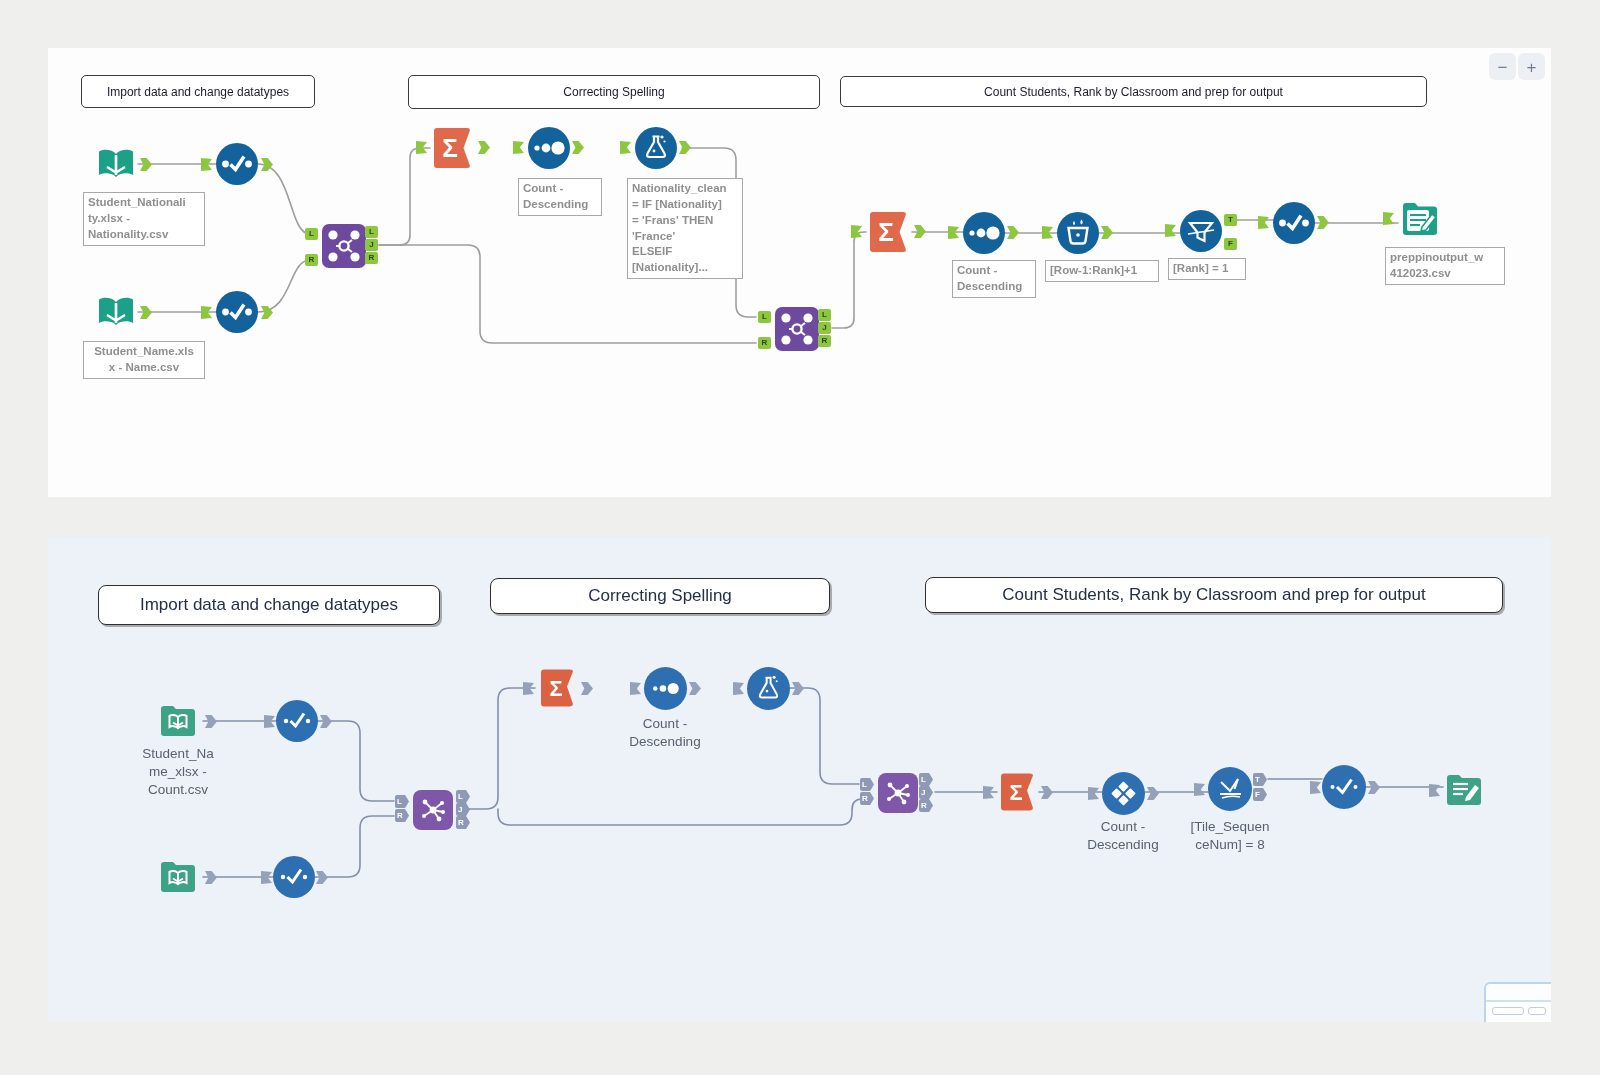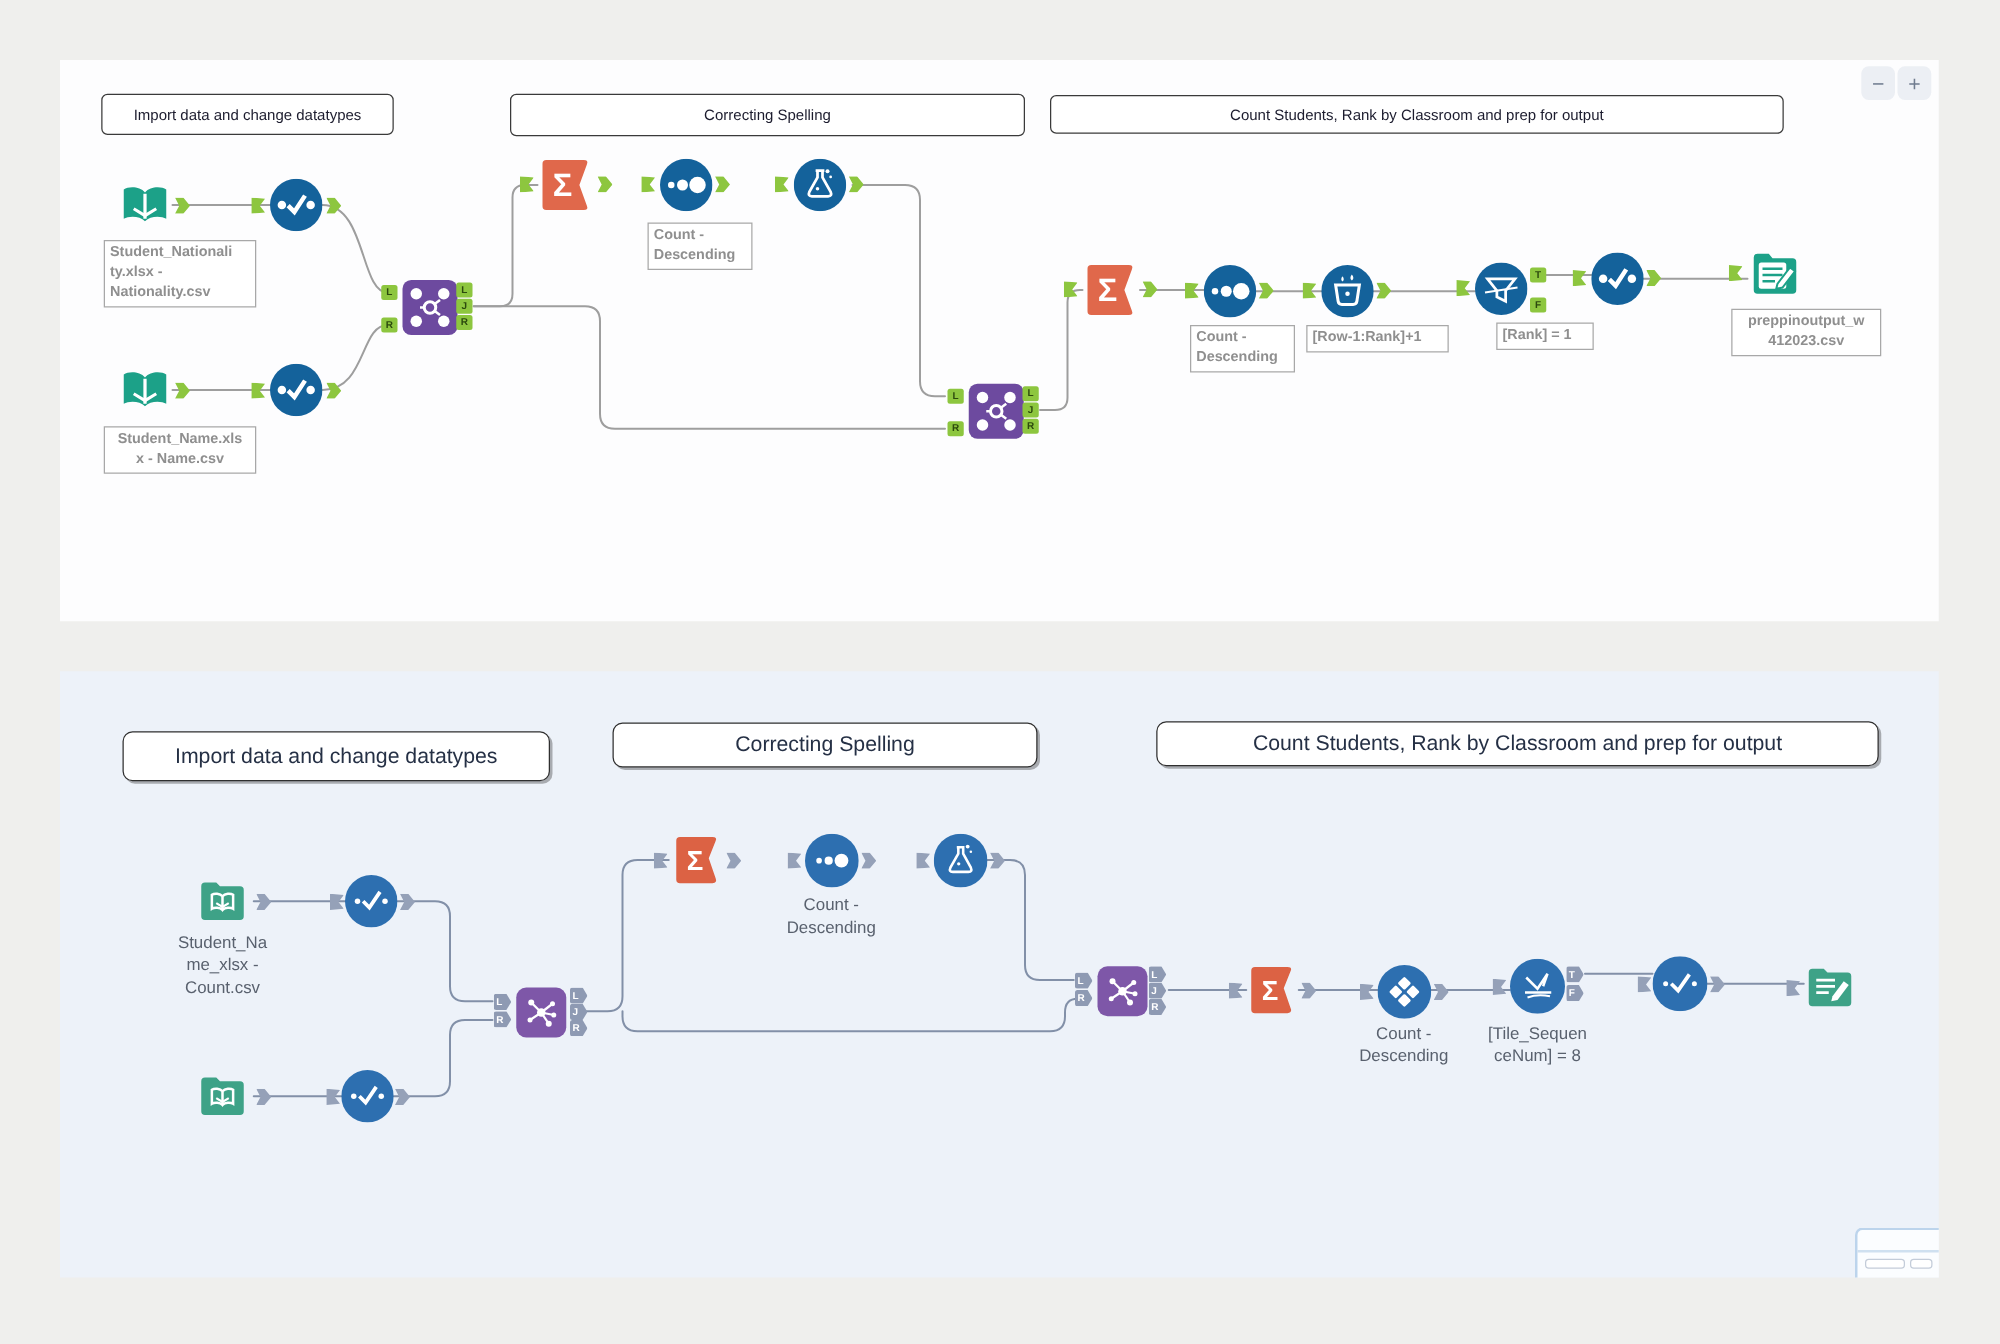--- a/index.html
+++ b/index.html
@@ -154,20 +154,26 @@
 
     <div class="tool" style="left:587px;top:79px;width:42px;height:42px;">
       <svg viewBox="0 0 42 42">
         <circle cx="21" cy="21" r="21" fill="#14629B"></circle>
         <path d="M17.5 9.5 h7 M19 9.5 v5.5 L12.5 26.5 q-1.5 3.5 2 3.5 h13 q3.5 0 2 -3.5 L23 15 V9.5" fill="none" stroke="#FFF" stroke-width="2.2"></path>
         <circle cx="27" cy="10" r="1.6" fill="#FFF"></circle>
           <circle cx="29.5" cy="14.5" r="1.1" fill="#FFF"></circle>
           <circle cx="19" cy="24" r="1.4" fill="#FFF"></circle>
       </svg>
     </div>
+    <div class="dcap" style="left:579px;top:130px;width:106px;">Nationality_clean
+= IF [Nationality]
+= 'Frans' THEN
+'France'
+ELSEIF
+[Nationality]...</div>
 
     <div class="tool" style="left:726px;top:258px;width:46px;height:46px;">
       <svg viewBox="0 0 46 46">
         <rect x="1" y="1" width="44" height="44" rx="7" fill="#6D4A9F"></rect>
         <circle cx="12" cy="12" r="4.6" fill="#FFF"></circle>
           <circle cx="34" cy="12" r="4.6" fill="#FFF"></circle>
         <circle cx="12" cy="34" r="4.6" fill="#FFF"></circle>
           <circle cx="34" cy="34" r="4.6" fill="#FFF"></circle>
         <g stroke="#FFF" stroke-width="2">
             <line x1="23" y1="23" x2="31" y2="17"></line>
@@ -207,21 +213,21 @@
     </div>
     <div class="dcap" style="left:997px;top:212px;width:104px;">[Row-1:Rank]+1</div>
 
     <div class="tool" style="left:1132px;top:162px;width:42px;height:42px;">
       <svg viewBox="0 0 42 42">
         <circle cx="21" cy="21" r="21" fill="#14629B"></circle>
         <path d="M10 13 H32 L24.5 22.5 V31 L17.5 27.5 V22.5 Z" fill="none" stroke="#FFF" stroke-width="2.2"></path>
         <path d="M8 24 L34 20" stroke="#FFF" stroke-width="1.6"></path>
       </svg>
     </div>
-    <div class="dcap" style="left:1120px;top:210px;width:68px;margin-left:29px;">[Rank] = 1</div>
+    <div class="dcap" style="left:1120px;top:210px;width:68px;">[Rank] = 1</div>
 
     <div class="tool" style="left:1225px;top:154px;width:42px;height:42px;">
       <svg viewBox="0 0 42 42">
         <circle cx="21" cy="21" r="21" fill="#14629B"></circle>
         <circle cx="9.5" cy="21" r="3.4" fill="#FFF"></circle>
           <circle cx="32.5" cy="21" r="3.4" fill="#FFF"></circle>
         <path d="M14.5 21.5 L19.5 26.5 L28 13.5" fill="none" stroke="#FFF" stroke-width="3.6"></path>
       </svg>
     </div>
 
@@ -230,21 +236,21 @@
         <path d="M5 9 Q5 6 8 6 H17 L20 9.5 H36 Q39 9.5 39 12.5 V35 Q39 38 36 38 H8 Q5 38 5 35 Z" fill="#1CA188"></path>
         <rect x="9" y="13" width="22" height="21" rx="2" fill="#FFF"></rect>
         <g stroke="#1CA188" stroke-width="2">
             <line x1="12" y1="18" x2="28" y2="18"></line>
             <line x1="12" y1="23" x2="28" y2="23"></line>
             <line x1="12" y1="28" x2="22" y2="28"></line>
           </g>
         <path d="M24 30 L34 17 L38 20 L28 33 L23 34 Z" fill="#FFF" stroke="#1CA188" stroke-width="1.6"></path>
       </svg>
     </div>
-    <div class="dcap" style="left:1337px;top:199px;width:110px;text-align:center;">preppinoutput_w
+    <div class="dcap" style="left:1337px;top:199px;width:110px;">preppinoutput_w
 412023.csv</div>
 
     <div class="da-out" style="left:92px;top:110px"></div>
     <div class="da-in" style="left:153px;top:110px"></div>
     <div class="da-out" style="left:213px;top:110px"></div>
     <div class="da-out" style="left:92px;top:258px"></div>
     <div class="da-in" style="left:153px;top:258px"></div>
     <div class="da-out" style="left:213px;top:258px"></div>
     <div class="da-in" style="left:368px;top:93px"></div>
     <div class="da-out" style="left:430px;top:93px"></div>

